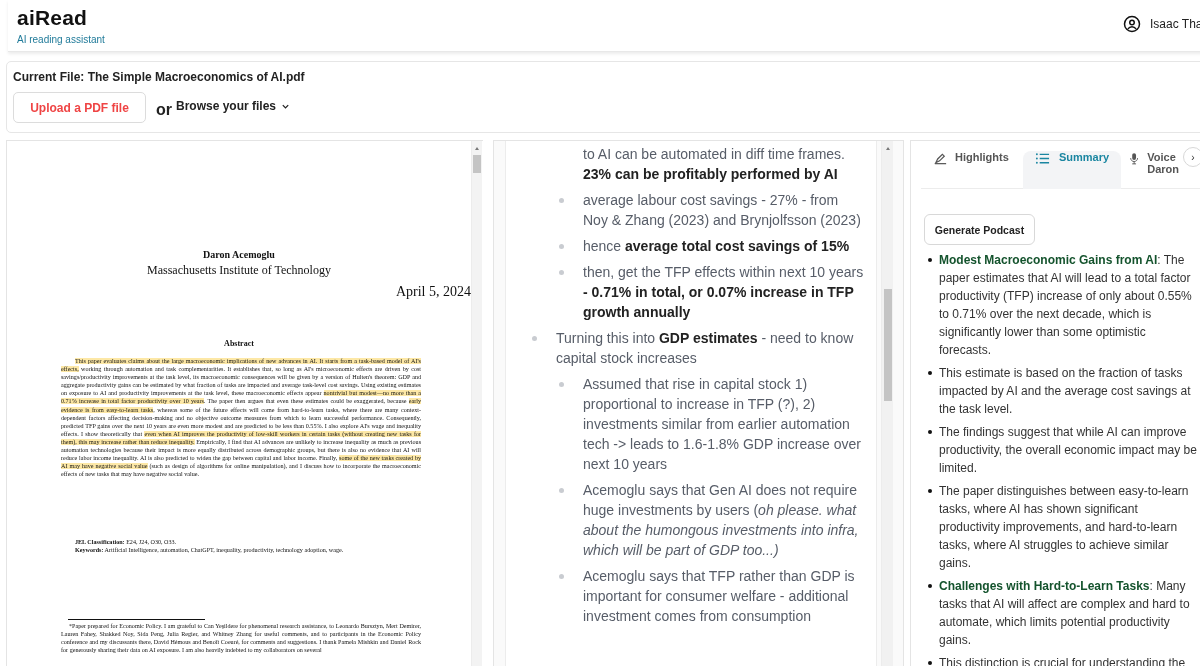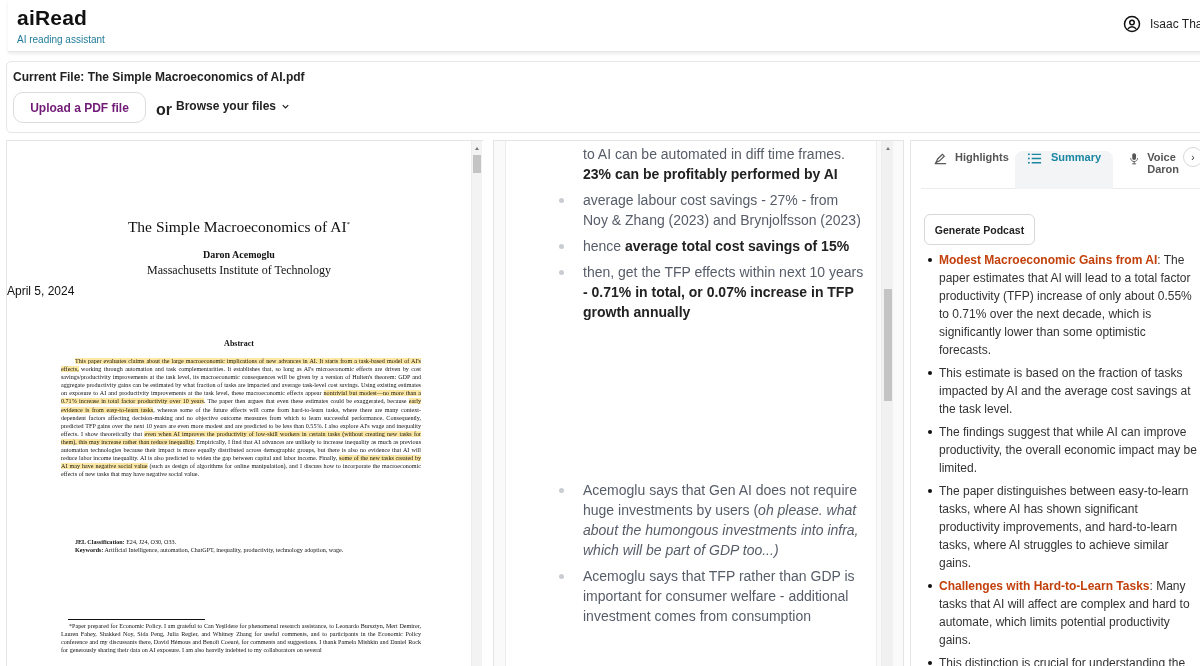--- a/index.html
+++ b/index.html
@@ -9,33 +9,33 @@
     .app-header { position: absolute; left: 8px; top: 0; width: 1200px; height: 52px; background: #fff; box-shadow: 0 2px 3px rgba(0,0,0,0.08); border-bottom: 1px solid #e8e8e8; }
     .brand-title { position: absolute; left: 9px; top: 6px; font-size: 21px; font-weight: 600; color: #111; letter-spacing: 0.2px; }
     .brand-sub { position: absolute; left: 9px; top: 34px; font-size: 10px; color: #1f7a99; }
     .user-area { position: absolute; left: 1115px; top: 15px; display: flex; align-items: center; gap: 9px; }
     .user-icon { width: 18px; height: 18px; }
     .user-name { font-size: 12px; color: #222; white-space: nowrap; }
 
     
     .file-bar { position: absolute; left: 6px; top: 61px; width: 1200px; height: 72px; border: 1px solid #e6e6e6; border-radius: 5px; background: #fff; }
     .current-file { position: absolute; left: 6px; top: 8px; font-size: 12px; font-weight: 600; color: #222; }
-    .upload-btn { position: absolute; left: 6px; top: 30px; width: 133px; height: 31px; border: 1px solid #dcdcdc; border-radius: 10px; background: #fff; font-size: 12px; font-weight: 600; color: #701a75; display: flex; align-items: center; justify-content: center; cursor: pointer; }
+    .upload-btn { position: absolute; left: 6px; top: 30px; width: 133px; height: 31px; border: 1px solid #dcdcdc; border-radius: 5px; background: #fff; font-size: 12px; font-weight: 600; color: #ef4444; display: flex; align-items: center; justify-content: center; cursor: pointer; }
     .or-text { position: absolute; left: 149px; top: 39px; font-size: 16px; color: #222; font-weight: 600; }
     .browse-btn { position: absolute; left: 169px; top: 37px; font-size: 12px; font-weight: 600; color: #222; display: flex; align-items: center; gap: 5px; cursor: pointer; }
     .chev { width: 9px; height: 9px; }
 
     
     .pdf-panel { position: absolute; left: 6px; top: 140px; width: 477px; height: 540px; border: 1px solid #e4e4e4; border-right: none; background: #fff; overflow: hidden; }
     .pdf-page { position: absolute; left: 0; top: 0; width: 464px; height: 540px; background: #fff; font-family: "DejaVu Serif", "Liberation Serif", serif; color: #111; }
     .pdf-title { position: absolute; left: 0; width: 464px; top: 77px; text-align: center; font-size: 15.5px; font-family: "Liberation Serif", serif; }
     .pdf-title sup { font-size: 7px; }
     .pdf-author { position: absolute; left: 0; width: 464px; top: 108px; text-align: center; font-size: 10px; font-weight: bold; font-family: "Liberation Serif", serif; }
     .pdf-affil { position: absolute; left: 0; width: 464px; top: 122px; text-align: center; font-size: 12px; font-family: "Liberation Serif", serif; }
-    .pdf-date { position: absolute; left: 0; width: 464px; top: 143px; text-align: left; font-size: 12px; font-family: Liberation Sans, sans-serif; }
+    .pdf-date { position: absolute; left: 0; width: 464px; top: 143px; text-align: right; font-size: 14px; font-family: Liberation Serif, serif; }
     .pdf-abstract-h { position: absolute; left: 0; width: 464px; top: 198px; text-align: center; font-size: 8px; font-weight: bold; font-family: "Liberation Serif", serif; }
     .pdf-abstract { position: absolute; left: 54px; width: 360px; top: 216px; font-size: 6.1px; line-height: 8.1px; text-align: justify; font-family: "Liberation Serif", serif; text-indent: 14px; }
     .pdf-abstract mark { background: #fde8a6; color: #111; }
     .pdf-jel { position: absolute; left: 54px; width: 360px; top: 397px; font-size: 6.1px; line-height: 8.1px; font-family: "Liberation Serif", serif; padding-left: 14px; }
     .pdf-keywords { position: absolute; left: 54px; width: 360px; top: 405px; font-size: 6.1px; line-height: 8.1px; font-family: "Liberation Serif", serif; text-indent: 14px; text-align: justify; }
     .pdf-footrule { position: absolute; left: 61px; top: 478px; width: 137px; height: 1px; background: #111; }
     .pdf-footnote { position: absolute; left: 54px; width: 360px; top: 481px; font-size: 6.1px; line-height: 8.1px; font-family: "Liberation Serif", serif; text-indent: 8px; text-align: justify; }
     .vscroll { position: absolute; top: 0; width: 11px; height: 540px; background: #f3f3f3; border-left: 1px solid #ececec; }
     .vscroll .arrow { position: absolute; left: 3px; top: 6px; width: 0; height: 0; border-left: 2.5px solid transparent; border-right: 2.5px solid transparent; border-bottom: 3px solid #777; }
     .vscroll .thumb { position: absolute; left: 1px; width: 8px; background: #c4c4c4; }
@@ -52,21 +52,21 @@
     .right-panel { position: absolute; left: 910px; top: 140px; width: 300px; height: 540px; border: 1px solid #e4e4e4; background: #fff; overflow: hidden; }
     .tabs { position: absolute; left: 10px; top: 10px; width: 290px; height: 38px; border-bottom: 1px solid #ececec; }
     .tab { position: absolute; top: 0; height: 38px; display: flex; gap: 7px; font-size: 11px; color: #555; font-weight: 600; padding: 0 12px; cursor: pointer; }
     .tab.active { background: #f3f4f6; border-radius: 8px 8px 0 0; color: #1a86a1; }
     .tab svg { width: 15px; height: 15px; }
     .collapse-btn { position: absolute; left: 272px; top: 6px; width: 20px; height: 20px; border: 1px solid #d8d8d8; border-radius: 50%; background: #fff; font-size: 10px; color: #333; display: flex; align-items: center; justify-content: center; cursor: pointer; }
     .podcast-btn { position: absolute; left: 13px; top: 73px; width: 111px; height: 31px; border: 1px solid #d8d8d8; border-radius: 6px; background: #fff; font-size: 10.5px; font-weight: 600; color: #222; display: flex; align-items: center; justify-content: center; cursor: pointer; }
     .summary-list { position: absolute; left: 28px; top: 110px; width: 262px; font-size: 12px; line-height: 18px; color: #333; list-style: none; }
     .summary-list li { position: relative; margin-bottom: 5px; }
     .summary-list li::before { content: ""; position: absolute; left: -11px; top: 7px; width: 4px; height: 4px; border-radius: 50%; background: #111; }
-    .summary-list b { color: #c2410c; }
+    .summary-list b { color: #14532d; }
   </style>
 </head>
 <body>
 
 <header class="app-header">
   <div class="brand-title">aiRead</div>
   <div class="brand-sub">AI reading assistant</div>
   <div class="user-area">
     <svg class="user-icon" viewBox="0 0 24 24" fill="none" stroke="#111" stroke-width="2">
       <circle cx="12" cy="12" r="10"></circle>
@@ -84,21 +84,20 @@
   <div class="browse-btn" style="left:169px;">
     <span>Browse your files</span>
     <svg class="chev" viewBox="0 0 10 10" fill="none" stroke="#222" stroke-width="1.4">
         <path d="M2 3.5l3 3 3-3"></path>
       </svg>
   </div>
 </section>
 
 <section class="pdf-panel">
   <div class="pdf-page">
-    <div class="pdf-title"><span>The Simple Macroeconomics of AI</span><sup>*</sup></div>
     <div class="pdf-author">Daron Acemoglu</div>
     <div class="pdf-affil">Massachusetts Institute of Technology</div>
     <div class="pdf-date">April 5, 2024</div>
     <div class="pdf-abstract-h">Abstract</div>
     <div class="pdf-abstract" id="pdf-abstract"><mark>This paper evaluates claims about the large macroeconomic implications of new advances in AI. It starts from a task-based model of AI's effects,</mark><span> working through automation and task complementarities. It establishes that, so long as AI's microeconomic effects are driven by cost savings/productivity improvements at the task level, its macroeconomic consequences will be given by a version of Hulten's theorem: GDP and aggregate productivity gains can be estimated by what fraction of tasks are impacted and average task-level cost savings. Using existing estimates on exposure to AI and productivity improvements at the task level, these macroeconomic effects appear </span><mark>nontrivial but modest—no more than a 0.71% increase in total factor productivity over 10 years</mark><span>. The paper then argues that even these estimates could be exaggerated, because </span><mark>early evidence is from easy-to-learn tasks</mark><span>, whereas some of the future effects will come from hard-to-learn tasks, where there are many context-dependent factors affecting decision-making and no objective outcome measures from which to learn successful performance. Consequently, predicted TFP gains over the next 10 years are even more modest and are predicted to be less than 0.55%. I also explore AI's wage and inequality effects. I show theoretically that </span><mark>even when AI improves the productivity of low-skill workers in certain tasks (without creating new tasks for them), this may increase rather than reduce inequality.</mark><span> Empirically, I find that AI advances are unlikely to increase inequality as much as previous automation technologies because their impact is more equally distributed across demographic groups, but there is also no evidence that AI will reduce labor income inequality. AI is also predicted to widen the gap between capital and labor income. Finally, </span><mark>some of the new tasks created by AI may have negative social value</mark><span> (such as design of algorithms for online manipulation), and I discuss how to incorporate the macroeconomic effects of new tasks that may have negative social value.</span></div>
     <div class="pdf-jel"><b>JEL Classification:</b><span> E24, J24, O30, O33.</span></div>
     <div class="pdf-keywords"><b>Keywords:</b><span> Artificial Intelligence, automation, ChatGPT, inequality, productivity, technology adoption, wage.</span></div>
     <div class="pdf-footrule"></div>
     <div class="pdf-footnote">*Paper prepared for Economic Policy. I am grateful to Can Yeşildere for phenomenal research assistance, to Leonardo Bursztyn, Mert Demirer, Lauren Fahey, Shakked Noy, Sida Peng, Julia Regier, and Whitney Zhang for useful comments, and to participants in the Economic Policy conference and my discussants there, David Hémous and Benoît Coeuré, for comments and suggestions. I thank Pamela Mishkin and Daniel Rock for generously sharing their data on AI exposure. I am also heavily indebted to my collaborators on several</div>
   </div>
@@ -108,39 +107,41 @@
   </div>
 </section>
 
 <section class="notes-panel">
   <div class="notes-inner" id="notes-inner">
 
   <div class="note" style="left: 77px; top: 3px; width: 281px;"><span>to AI can be automated in diff time frames. </span><b>23% can be profitably performed by AI</b></div>
       <div class="note" style="left: 77px; top: 49px; width: 281px;"><span class="bullet"></span><span>average labour cost savings - 27% - from Noy &amp; Zhang (2023) and Brynjolfsson (2023)</span></div>
       <div class="note" style="left: 77px; top: 95px; width: 281px;"><span class="bullet"></span><span>hence </span><b>average total cost savings of 15%</b></div>
       <div class="note" style="left: 77px; top: 121px; width: 281px;"><span class="bullet"></span><span>then, get the TFP effects within next 10 years </span><b>- 0.71% in total, or 0.07% increase in TFP growth annually</b></div>
+      <div class="note" style="left: 50px; top: 187px; width: 308px;"><span class="bullet"></span><span>Turning this into </span><b>GDP estimates</b><span> - need to know capital stock increases</span></div>
+      <div class="note" style="left: 77px; top: 233px; width: 281px;"><span class="bullet"></span><span>Assumed that rise in capital stock 1) proportional to increase in TFP (?), 2) investments similar from earlier automation tech -&gt; leads to 1.6-1.8% GDP increase over next 10 years</span></div>
       <div class="note" style="left: 77px; top: 339px; width: 281px;"><span class="bullet"></span><span>Acemoglu says that Gen AI does not require huge investments by users (</span><i>oh please. what about the humongous investments into infra, which will be part of GDP too...)</i></div>
       <div class="note" style="left: 77px; top: 425px; width: 281px;"><span class="bullet"></span><span>Acemoglu says that TFP rather than GDP is important for consumer welfare  - additional investment comes from consumption</span></div>
     </div>
   <div class="vscroll" style="left:387px; width:12px; background:#f1f1f1;">
     <div class="arrow" style="left:3.5px;"></div>
     <div class="thumb" style="top:148px;height:112px;left:2px;"></div>
   </div>
 </section>
 
 <section class="right-panel">
   <div class="tabs">
     <div class="tab" style="left:0;">
       <svg viewBox="0 0 16 16" fill="none" stroke="#555" stroke-width="1.3">
           <path d="M2 13.5h12"></path>
           <path d="M3 12.5l2-4 5-5 2 2-5 5z"></path>
         </svg>
       <span>Highlights</span>
     </div>
-    <div class="tab active" style="left:94px;gap:9px;">
+    <div class="tab active" style="left:102px;gap:9px;">
       <svg viewBox="0 0 16 16" fill="#1a86a1" stroke="#1a86a1" stroke-width="1.4">
           <circle cx="2" cy="3.5" r="1" stroke="none"></circle>
           <circle cx="2" cy="8" r="1" stroke="none"></circle>
           <circle cx="2" cy="12.5" r="1" stroke="none"></circle>
           <path d="M5 3.5h10M5 8h10M5 12.5h10" fill="none"></path>
         </svg>
       <span>Summary</span>
     </div>
     <div class="tab" style="left:195px;">
       <svg viewBox="0 0 16 16" fill="#555" stroke="#555" stroke-width="1.2">

